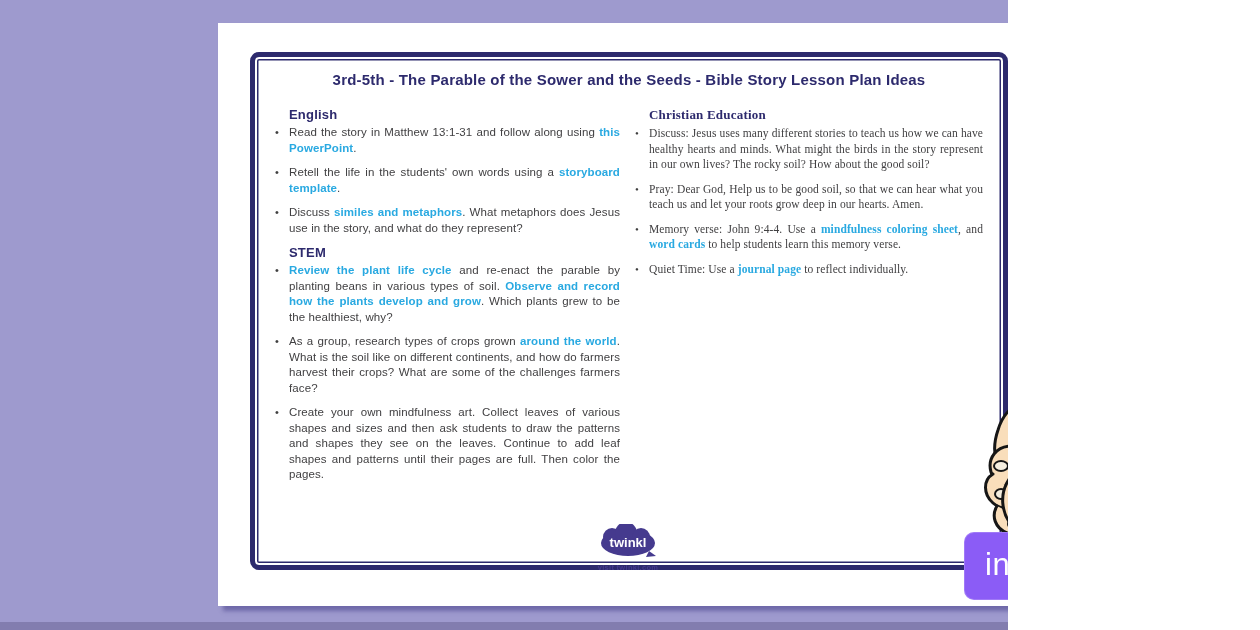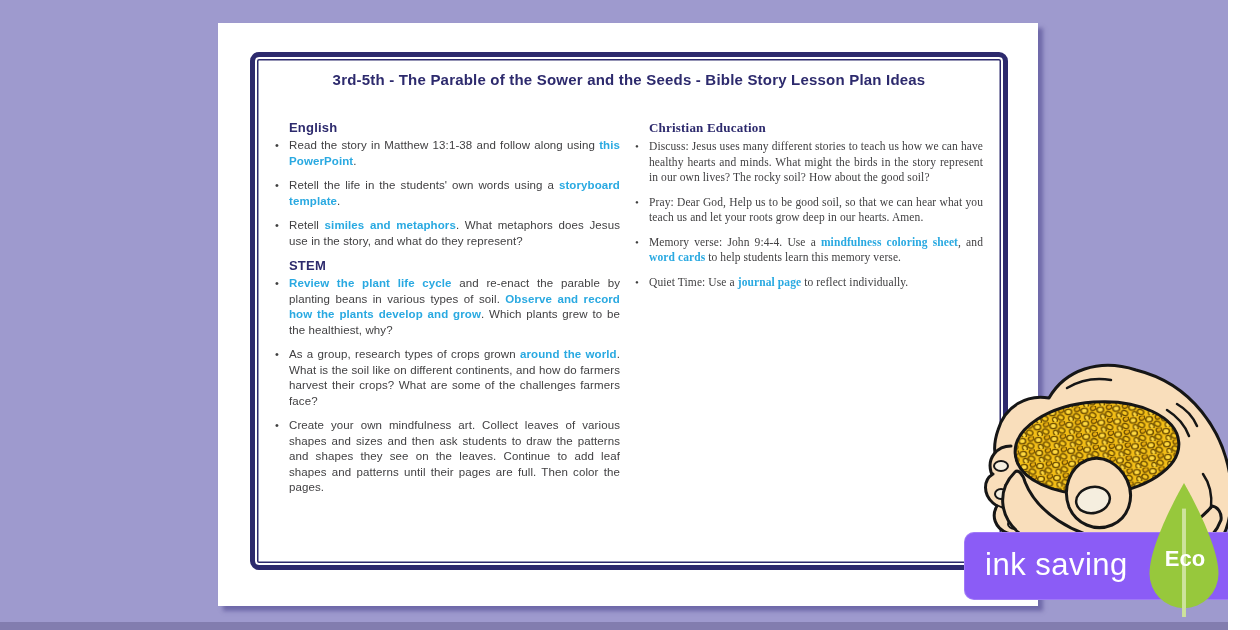--- a/index.html
+++ b/index.html
@@ -1,36 +1,36 @@
 <!DOCTYPE html>
 <html><head>
 <meta charset="utf-8">
 <style>
   html,body{margin:0;padding:0;}
   body{font-family:"Liberation Sans", sans-serif;}
-  .canvas{position:relative;width:1228px;height:630px;background:#9e9ace;overflow:hidden;}
+  .canvas{position:relative;width:1008px;height:630px;background:#9e9ace;overflow:hidden;}
   .bottom-strip{position:absolute;left:0;bottom:0;width:1260px;height:8px;background:#827daf;}
 
   
   .page{position:absolute;left:218px;top:23px;width:820px;height:583px;background:#ffffff;
         box-shadow:5px 5px 4px rgba(72,66,138,.55);}
   .frame{position:absolute;left:32px;top:29px;width:748px;height:508px;
          border:5px solid #2d2a6d;border-radius:9px;
          box-shadow:inset 0 0 0 2px #ffffff, inset 0 0 0 3.5px #2d2a6d;}
 
   .doc-title{position:absolute;left:0;top:14px;width:100%;text-align:center;
              color:#2d2a6d;font-size:15px;font-weight:bold;letter-spacing:.2px;}
 
   .columns{position:absolute;left:20px;top:46px;width:708px;display:flex;}
   .col{display:block;}
   .col-left{width:345px;margin-right:15px;}
   .col-right{width:348px;font-family:Liberation Serif, serif;}
 
   .heading{color:#2d2a6d;font-size:13px;font-weight:bold;margin:9px 0 3px 14px;letter-spacing:.2px;}
-  .section:first-child .heading{margin-top:17px;}
+  .section:first-child .heading{margin-top:4px;}
   .bullet{display:flex;margin-bottom:9px;}
   .dot{width:14px;flex:0 0 14px;color:#3f3f3f;font-size:11px;line-height:15.5px;}
   .btext{margin:0;flex:1;color:#414042;font-size:11.5px;line-height:15.5px;
          text-align:justify;letter-spacing:.1px;}
   .link{color:#29a9e1;font-weight:bold;cursor:pointer;}
 
   
   .hands{position:absolute;left:753px;top:331px;width:262px;height:252px;z-index:4;}
 
   
@@ -53,29 +53,29 @@
 
   <div class="page">
     <div class="frame">
       <div class="doc-title">3rd-5th - The Parable of the Sower and the Seeds - Bible Story Lesson Plan Ideas</div>
       <div class="columns">
         <div class="col col-left">
             <div class="section">
               <div class="heading">English</div>
               <div class="bullet">
                 <span class="dot">•</span>
-                <p class="btext"><span>Read the story in Matthew 13:1-38 and follow along using </span><span class="link">this PowerPoint</span><span>.</span></p>
+                <p class="btext"><span>Read the story in Matthew 13:1-31 and follow along using </span><span class="link">this PowerPoint</span><span>.</span></p>
               </div>
               <div class="bullet">
                 <span class="dot">•</span>
                 <p class="btext"><span>Retell the life in the students' own words using a </span><span class="link">storyboard template</span><span>.</span></p>
               </div>
               <div class="bullet">
                 <span class="dot">•</span>
-                <p class="btext"><span>Retell </span><span class="link">similes and metaphors</span><span>. What metaphors does Jesus use in the story, and what do they represent?</span></p>
+                <p class="btext"><span>Discuss </span><span class="link">similes and metaphors</span><span>. What metaphors does Jesus use in the story, and what do they represent?</span></p>
               </div>
             </div>
             <div class="section">
               <div class="heading">STEM</div>
               <div class="bullet">
                 <span class="dot">•</span>
                 <p class="btext"><span class="link">Review the plant life cycle</span><span> and re-enact the parable by planting beans in various types of soil. </span><span class="link">Observe and record how the plants develop and grow</span><span>. Which plants grew to be the healthiest, why?</span></p>
               </div>
             </div>
             <div class="section">
@@ -139,20 +139,33 @@
         <ellipse fill="#f5eedf" stroke-width="2" cx="44" cy="170" rx="7" ry="5"></ellipse>
         <path fill="#f9debb" d="M44,118 C26,136 28,162 48,179 C80,206 132,221 180,212 C216,205 242,188 250,166 C251,159 247,153 241,152 C222,176 182,190 142,186 C102,182 66,158 54,128 C52,120 47,115 44,118 Z"></path>
         <path fill="#f9debb" d="M116,106 C99,113 91,134 98,153 C105,170 124,178 141,171 C158,164 164,143 156,126 C148,110 132,100 116,106 Z"></path>
         <ellipse cx="122" cy="146" rx="17" ry="13" fill="#f5eedf" stroke-width="2.5" transform="rotate(-12 122 146)"></ellipse>
         <path fill="none" stroke-width="2.5" d="M232,120 q10,14 8,34"></path>
         <path fill="none" stroke-width="2.5" d="M150,196 q30,-2 56,-16"></path>
         <path fill="none" stroke-width="2.5" d="M96,190 q10,8 26,12"></path>
       </g>
     </svg>
 
+    <div class="footer">
+      <svg width="58" height="34" viewBox="0 0 58 34">
+        <g fill="#453a8e">
+          <ellipse cx="29" cy="19" rx="27" ry="13"></ellipse>
+          <circle cx="13" cy="13" r="9"></circle>
+          <circle cx="27" cy="9" r="11"></circle>
+          <circle cx="42" cy="13" r="9"></circle>
+          <path d="M50,27 l7,5 l-10,1 z"></path>
+        </g>
+        <text x="29" y="23" text-anchor="middle" fill="#ffffff" font-size="13" font-weight="bold" font-family="Liberation Sans, sans-serif">twinkl</text>
+      </svg>
+      <div class="visit">visit twinkl.com</div>
+    </div>
   </div>
 
   <div class="eco-bar">
     <span class="ink-label">ink saving</span>
   </div>
   <svg class="eco-leaf" viewBox="0 0 76 140">
     <path d="M38,2 C38,2 3,62 3,94 A35,35 0 0 0 73,94 C73,62 38,2 38,2 Z" fill="#97c83c"></path>
     <line x1="38" y1="28" x2="38" y2="138" stroke="#cde39c" stroke-width="4"></line>
   </svg>
   <div class="eco-text">Eco</div>

